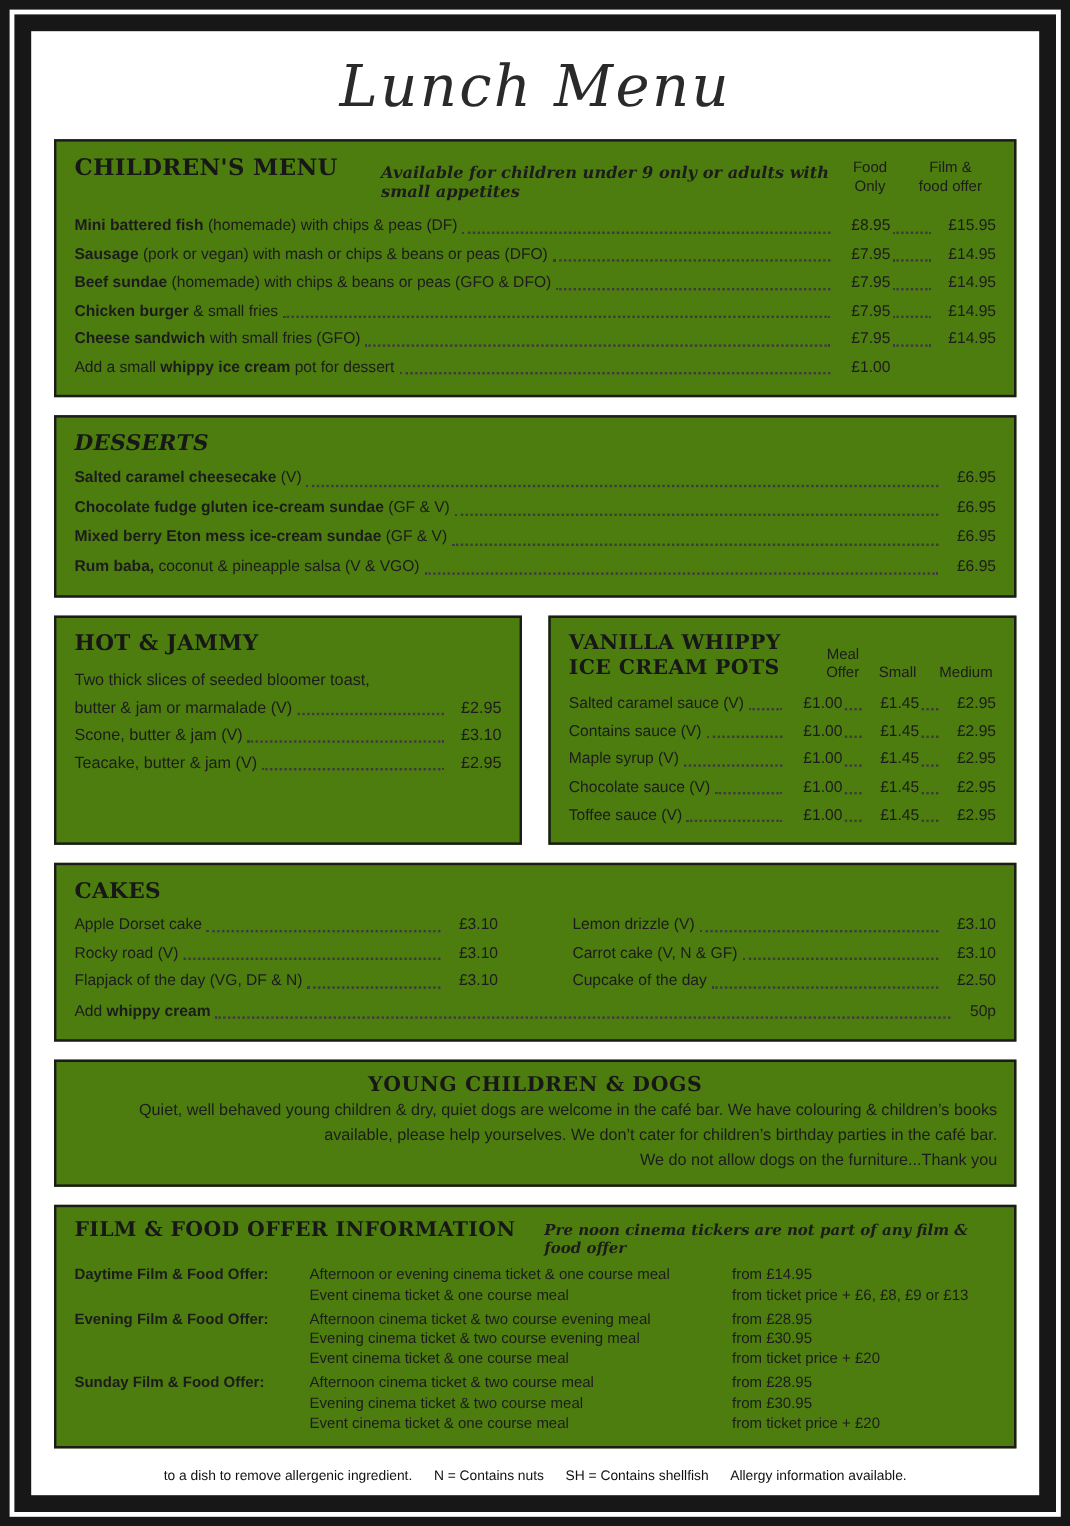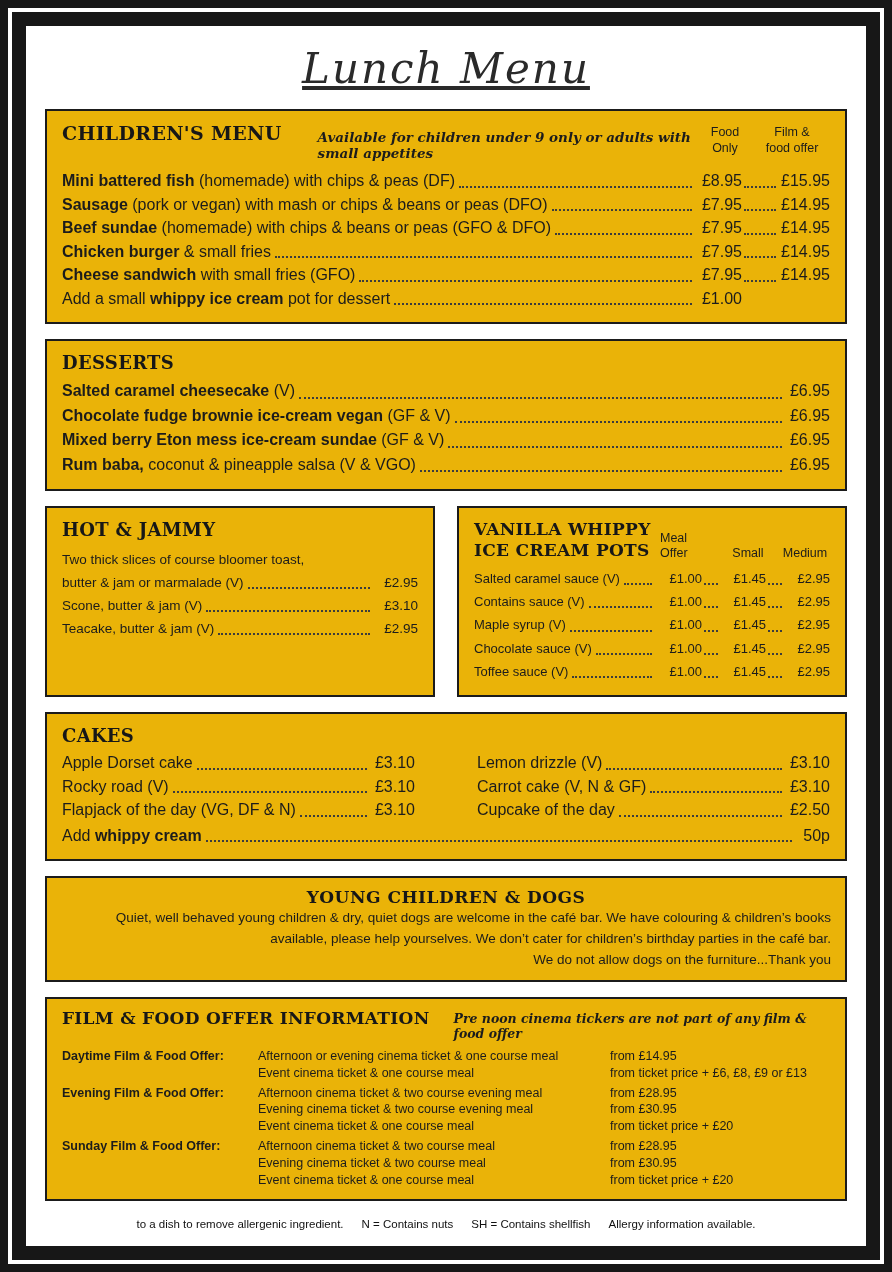--- a/index.html
+++ b/index.html
@@ -4,64 +4,64 @@
 <style>
   * { margin:0; padding:0; box-sizing:border-box; }
   html,body { background:#888; }
   body { font-family:"Liberation Sans", sans-serif; color:#1c1c1c; }
   .frame-outer { width:892px; height:1272px; background:#171717; padding:8px; }
   .frame-mid   { width:100%; height:100%; background:#ffffff; padding:4px; }
   .frame-inner { width:100%; height:100%; background:#171717; padding:14px; }
   .content     { width:100%; height:100%; background:#ffffff; padding:4px 19px 0; overflow:hidden; }
 
   .title { text-align:center; font-family:"DejaVu Serif", serif; font-style:italic;
-           font-size:42px; letter-spacing:2px; padding:14px 0 16px; color:#2a2a2a;text-decoration:underline; }
-
-  .box { border:2px solid #1b1b1b; padding:11px 15px 12px; margin-bottom:15px; background:#eab308; }
+           font-size:48px; letter-spacing:2px; padding:14px 0 16px; color:#2a2a2a; }
+
+  .box { border:2px solid #1b1b1b; padding:11px 15px 12px; margin-bottom:15px; background:#4d7c0f; }
 
   .h-deco { font-family:"DejaVu Serif", serif; font-weight:bold; font-size:18px;
             letter-spacing:0.3px; color:#171717; white-space:nowrap; }
   .script { font-family:"DejaVu Serif", serif; font-style:italic; font-weight:bold; font-size:13.5px; }
 
   
-  .row  { display:flex; align-items:flex-end; font-size:16px; line-height:23.5px; }
+  .row  { display:flex; align-items:flex-end; font-size:13px; line-height:23.5px; }
   .nm b { font-weight:bold; }
   .lead { flex:1; min-width:10px; border-bottom:2px dotted #3c3c3c; margin:0 4px 5px; }
   .dotfix { width:32px; border-bottom:2px dotted #3c3c3c; margin:0 2px 5px; }
   .pf { width:46px; text-align:right; white-space:nowrap; }
   .pm { width:52px; text-align:right; white-space:nowrap; }
   .tail-spacer { width:88px; }
 
   
   .ch-head { display:flex; align-items:flex-start; margin-bottom:8px; }
   .ch-head .h-deco { font-size:19px; }
   .ch-sub { flex:1; padding:7px 0 0 36px; }
   .colh { width:58px; text-align:center; font-size:12.5px; line-height:16px; padding-top:2px; }
   .colh.film { width:76px; }
 
   
-  .ds-head { margin-bottom:6px; }
+  .ds-head { margin-bottom:6px;font-style:italic; }
   .ds-row { line-height:24.5px; }
   .ds-price { width:44px; text-align:right; }
 
   
   .two-col { display:flex; gap:22px; margin-bottom:15px; }
   .two-col .box { flex:1; margin-bottom:0; }
 
   
   .hj-head { margin-bottom:8px; }
   .hj-row { font-size:13.5px; line-height:23px; }
   .hj-price { width:44px; text-align:right; }
 
   
   .wh-head { display:flex; align-items:flex-end; margin-bottom:6px; }
   .wh-title { font-size:17px; line-height:21px; }
   .wh-spacer { flex:1; }
   .wcol { font-size:12.5px; line-height:15px; text-align:center; }
-  .wcol.c1 { width:62px; text-align:left; padding-left:6px; }
+  .wcol.c1 { width:62px; text-align:right; padding-left:6px; }
   .wcol.c2 { width:64px; }
   .wcol.c3 { width:50px; }
   .w-row { font-size:13px; line-height:23.2px; }
   .wp { width:46px; text-align:right; white-space:nowrap; }
   .wdot { width:14px; border-bottom:2px dotted #3c3c3c; margin:0 2px 5px; }
 
   
   .ck-head { margin-bottom:5px; }
   .cakes-grid { display:flex; gap:62px; }
   .cakes-grid > div { flex:1; }
@@ -160,40 +160,40 @@
     </div>
 
     <div class="box">
       <div class="h-deco ds-head">DESSERTS</div>
       <div class="row ds-row">
         <span class="nm"><b>Salted caramel cheesecake</b><span> (V)</span></span>
         <span class="lead"></span>
         <span class="ds-price">£6.95</span>
       </div>
       <div class="row ds-row">
-        <span class="nm"><b>Chocolate fudge brownie ice-cream vegan</b><span> (GF &amp; V)</span></span>
+        <span class="nm"><b>Chocolate fudge gluten ice-cream sundae</b><span> (GF &amp; V)</span></span>
         <span class="lead"></span>
         <span class="ds-price">£6.95</span>
       </div>
       <div class="row ds-row">
         <span class="nm"><b>Mixed berry Eton mess ice-cream sundae</b><span> (GF &amp; V)</span></span>
         <span class="lead"></span>
         <span class="ds-price">£6.95</span>
       </div>
       <div class="row ds-row">
         <span class="nm"><b>Rum baba,</b><span> coconut &amp; pineapple salsa (V &amp; VGO)</span></span>
         <span class="lead"></span>
         <span class="ds-price">£6.95</span>
       </div>
     </div>
 
     <div class="two-col">
       <div class="box">
         <div class="h-deco hj-head">HOT &amp; JAMMY</div>
-        <div class="hj-row">Two thick slices of course bloomer toast,</div>
+        <div class="hj-row">Two thick slices of seeded bloomer toast,</div>
         <div class="row hj-row">
           <span class="nm">butter &amp; jam or marmalade (V)</span>
           <span class="lead"></span>
           <span class="hj-price">£2.95</span>
         </div>
         <div class="row hj-row">
           <span class="nm">Scone, butter &amp; jam (V)</span>
           <span class="lead"></span>
           <span class="hj-price">£3.10</span>
         </div>

